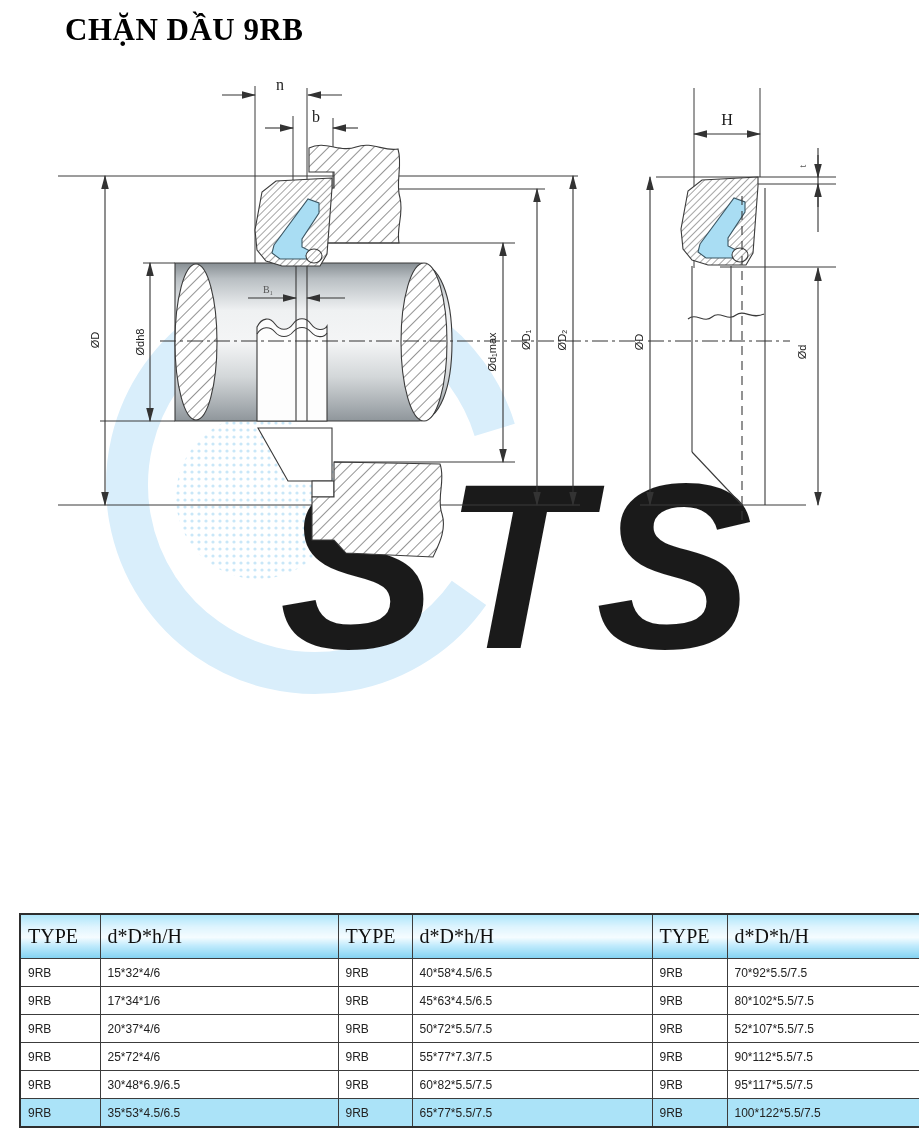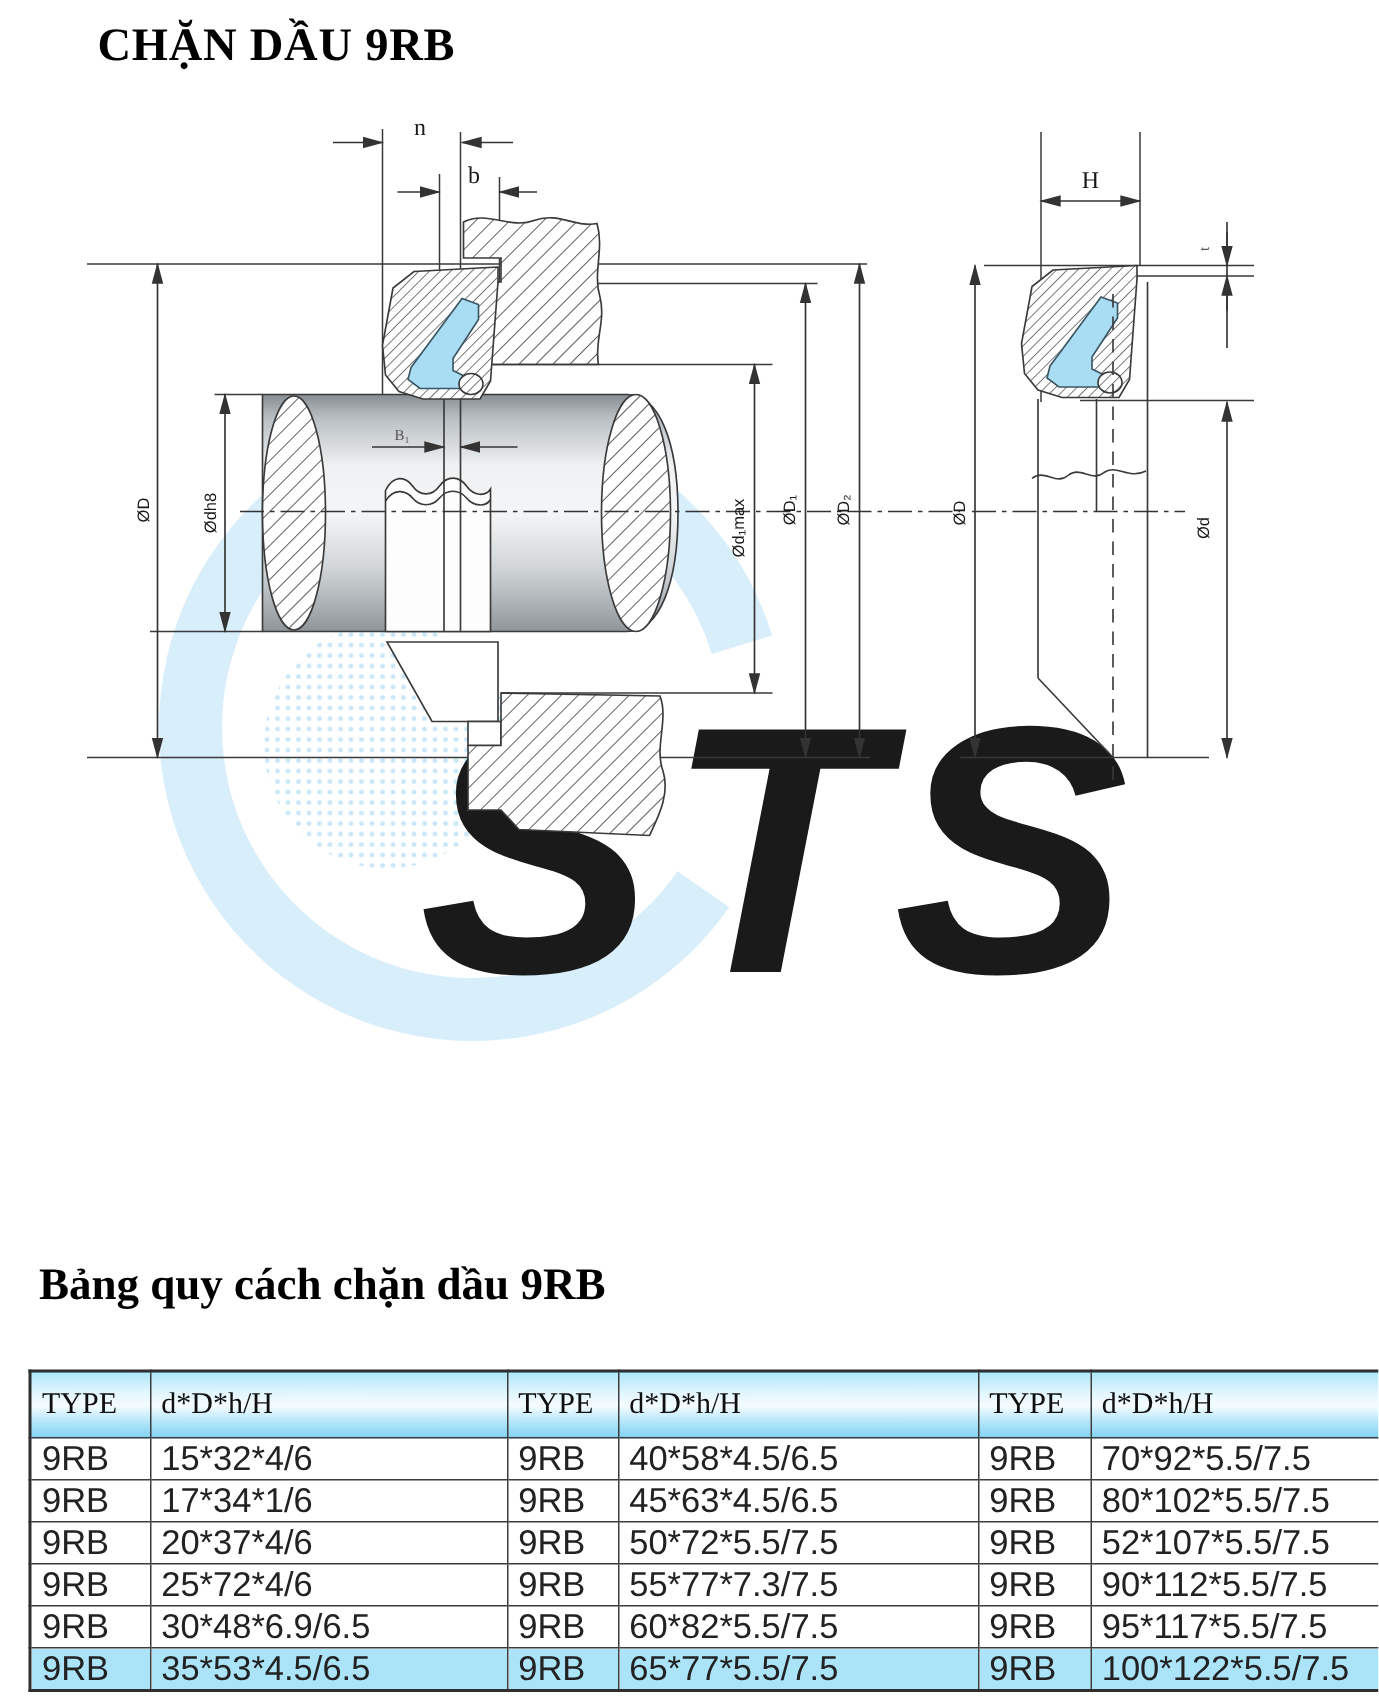--- a/index.html
+++ b/index.html
@@ -12,21 +12,21 @@
   svg.draw{position:absolute;left:0;top:0;}
   svg text{font-family:"Liberation Sans",sans-serif;fill:#1a1a1a;}
   svg text.big{font-family:"Liberation Serif",serif;font-size:16px;}
   svg text.dim{font-size:11px;}
   svg text.tiny{font-family:"Liberation Serif",serif;font-size:10px;fill:#555;}
   .spec{position:absolute;left:19px;top:913px;width:903px;border-collapse:collapse;
         table-layout:fixed;border:2px solid #2e2e2e;}
   .spec th{height:43px;border:1px solid #3c3c3c;text-align:left;padding:0 0 0 7px;
         font:20px "Liberation Serif",serif;color:#101010;font-weight:normal;
         background:linear-gradient(180deg,#aee6fa 0%,#def4fe 28%,#f5fcff 52%,#bfeafc 72%,#84d3f2 100%);}
-  .spec td{height:27px;border:1px solid #3c3c3c;padding:0 0 0 7px;font-size:23px;
+  .spec td{height:27px;border:1px solid #3c3c3c;padding:0 0 0 7px;font-size:12px;
         color:#222;background:#fff;white-space:nowrap;overflow:hidden;}
   .spec tr.hl td{background:#abe3f8;}
 </style>
 </head>
 <body>
 
 <div class="page">
 
   <svg class="draw" width="919" height="805" viewBox="0 0 919 805">
     <defs>
@@ -154,21 +154,20 @@
       <text class="dim" x="530" y="340" text-anchor="middle" transform="rotate(-90 530 340)">ØD₁</text>
       <text class="dim" x="566" y="340" text-anchor="middle" transform="rotate(-90 566 340)">ØD₂</text>
       <text class="big" x="727" y="125" text-anchor="middle">H</text>
       <text class="tiny" x="806" y="166" text-anchor="middle" transform="rotate(-90 806 166)">t</text>
       <text class="dim" x="643" y="342" text-anchor="middle" transform="rotate(-90 643 342)">ØD</text>
       <text class="dim" x="806" y="352" text-anchor="middle" transform="rotate(-90 806 352)">Ød</text>
     </g>
   </svg>
 
   <div class="title">CHẶN DẦU 9RB</div>
-  <div class="subtitle">Bảng quy cách chặn dầu 9RB</div>
 
   <table class="spec">
     <colgroup>
       <col style="width:80px">
         <col style="width:238px">
         <col style="width:74px">
       <col style="width:240px">
         <col style="width:75px">
         <col style="width:196px">
     </colgroup>

